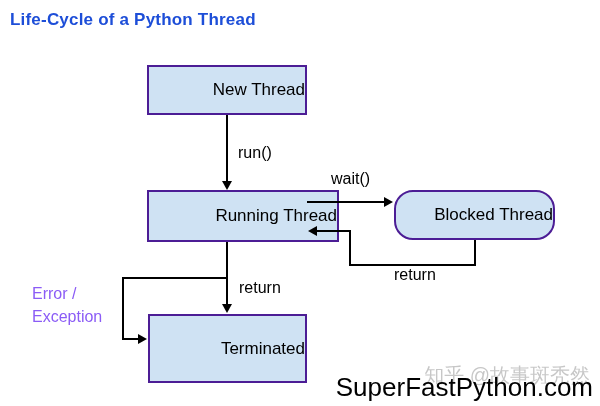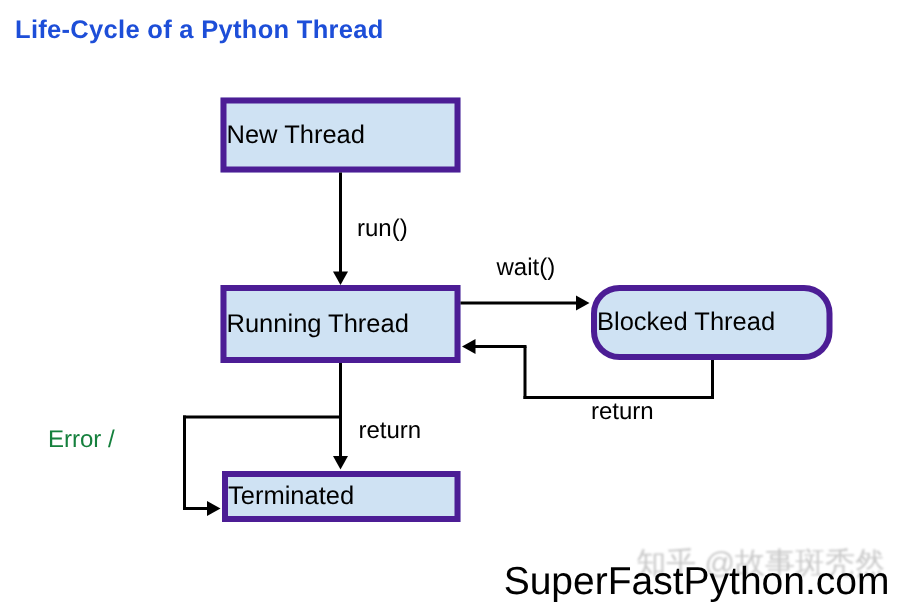--- a/index.html
+++ b/index.html
@@ -20,34 +20,34 @@
     top: 10px;
     font-size: 17px;
     font-weight: bold;
     color: #1d4ed8;
     letter-spacing: 0.2px;
   }
   .node {
     position: absolute;
     box-sizing: border-box;
     background: #cfe2f3;
-    border: 4px solid #4c1d95;
+    border: 2px solid #4c1d95;
     display: flex;
     flex-direction: column;
-    align-items: flex-start;
+    align-items: flex-end;
     justify-content: center;
     font-size: 17px;
     color: #000000;
     text-align: center;
     line-height: 22px;
   }
   .node-new        { left: 147px; top: 65px;  width: 160px; height: 50px; }
-  .node-running    { left: 147px; top: 190px; width: 160px; height: 52px; }
+  .node-running    { left: 147px; top: 190px; width: 192px; height: 52px; }
   .node-blocked    { left: 394px; top: 190px; width: 161px; height: 50px; border-radius: 19px; }
-  .node-terminated { left: 148px; top: 314px; width: 159px; height: 34px; }
+  .node-terminated { left: 148px; top: 314px; width: 159px; height: 69px; }
 
   .line {
     position: absolute;
     background: #000000;
   }
   .arrowhead {
     position: absolute;
     width: 0;
     height: 0;
   }
@@ -59,21 +59,21 @@
     position: absolute;
     font-size: 16px;
     color: #000000;
     white-space: nowrap;
   }
   .error-label {
     position: absolute;
     left: 32px;
     top: 282px;
     font-size: 16px;
-    color: #15803d;
+    color: #8b5cf6;
     line-height: 23px;
   }
   .error-label span { display: block; }
 
   .brand {
     position: absolute;
     right: 7px;
     top: 372px;
     font-size: 26px;
     color: #000000;
@@ -133,18 +133,19 @@
   <div class="line" style="left:226px; top:242px; width:2px; height:64px;"></div>
   <div class="arrowhead ah-down" style="left:222px; top:304px;"></div>
   <div class="edge-label" style="left:239px; top:279px;">return</div>
 
   <div class="line" style="left:122px; top:277px; width:106px; height:2px;"></div>
   <div class="line" style="left:122px; top:277px; width:2px; height:63px;"></div>
   <div class="line" style="left:122px; top:338px; width:18px; height:2px;"></div>
   <div class="arrowhead ah-right" style="left:138px; top:334px;"></div>
   <div class="error-label">
     <span>Error /</span>
+    <span>Exception</span>
   </div>
 
   <div class="watermark">知乎 @故事斑秃然</div>
   <div class="brand">SuperFastPython.com</div>
 
 </div>
 
 </body></html>

